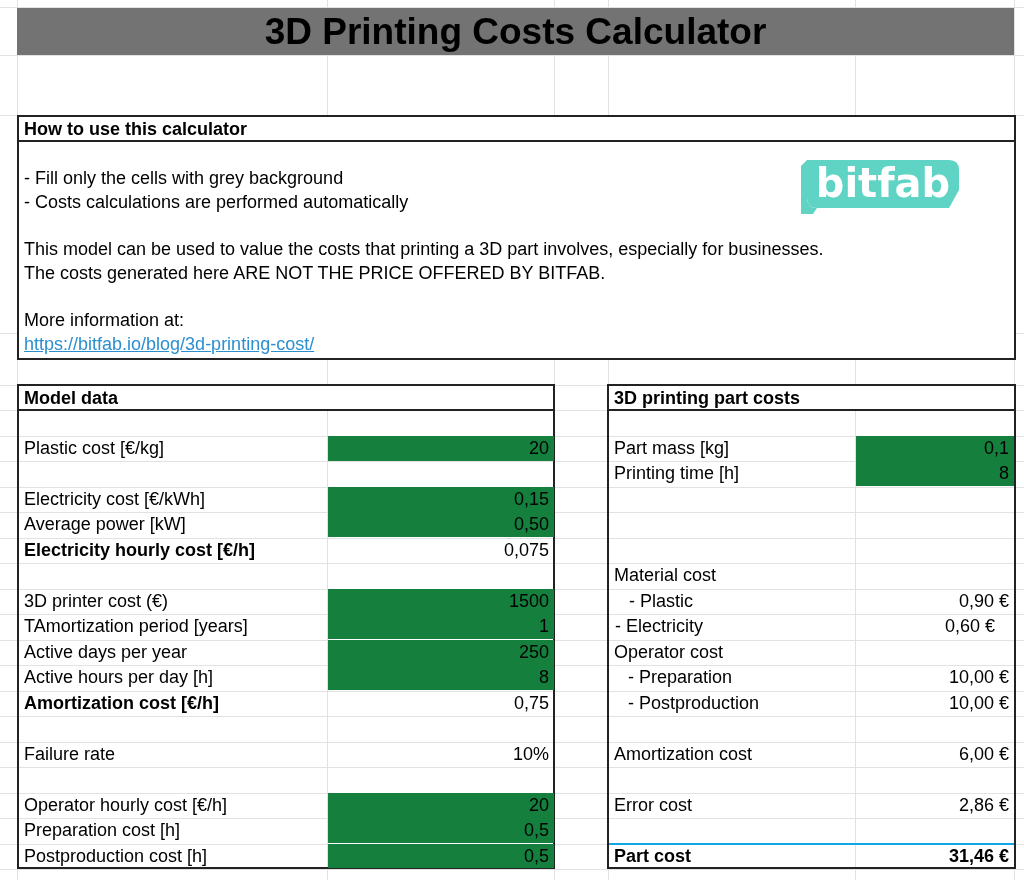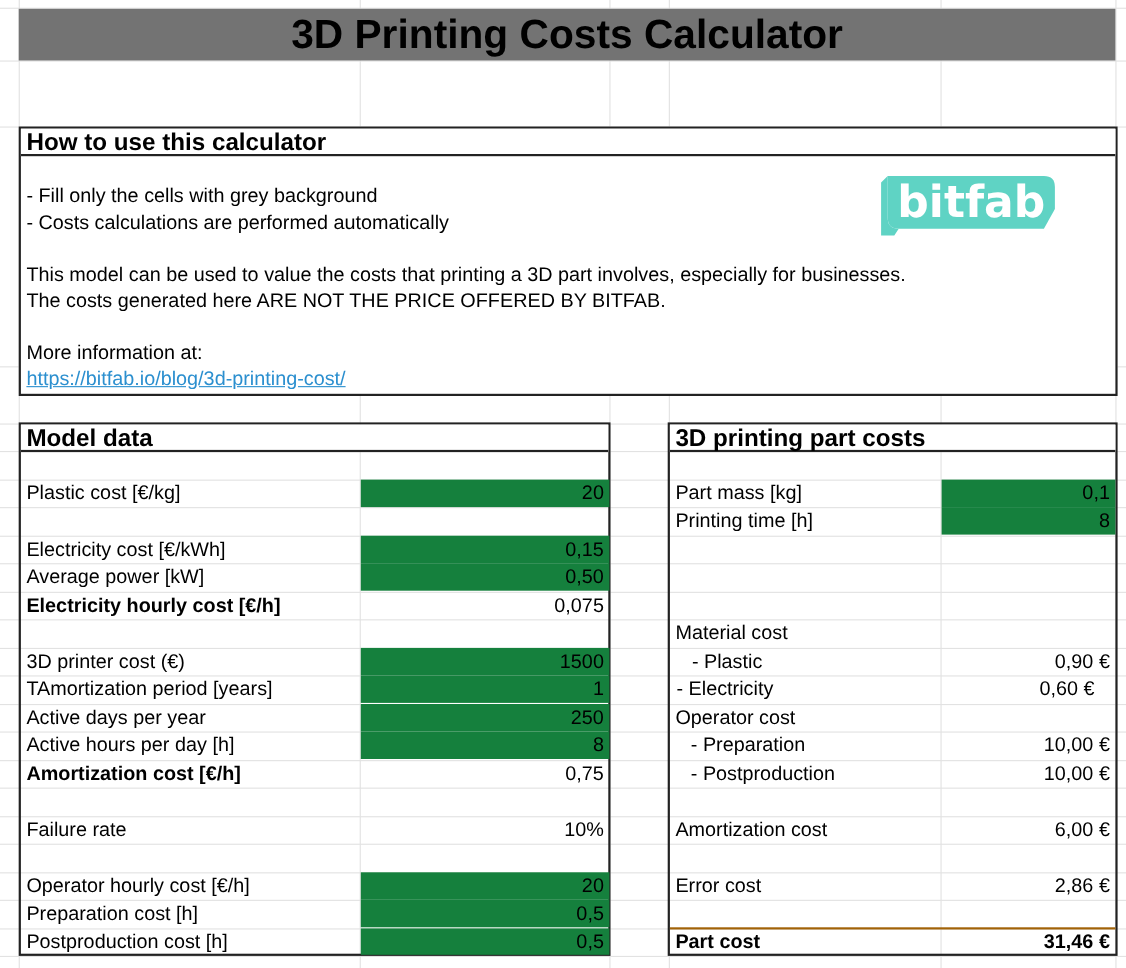--- a/index.html
+++ b/index.html
@@ -12,41 +12,41 @@
 
   .title {
     position: absolute; left: 17px; width: 997px; top: 8px; height: 47px;
     text-align: center; font-weight: bold; font-size: 37px; line-height: 47px;
     background: #737373;
   }
 
   .box { position: absolute; border: 2px solid #222; background: transparent; }
   .box-head {
     position: absolute; left: 0; right: 0; top: 0; height: 25px;
-    border-bottom: 2px solid #222; font-weight: bold; font-size: 22px;
+    border-bottom: 2px solid #222; font-weight: bold; font-size: 18px;
     line-height: 24px; padding-left: 5px; background: #fff;
   }
 
   .howto { left: 17px; top: 115px; width: 999px; height: 245px; background: #fff; }
   .howto .body { position: absolute; left: 5px; top: 50px; font-size: 18px; line-height: 23.5px; }
   .howto .body p { white-space: nowrap; }
   .howto .gap { height: 24px; }
   .howto a { color: #2b8fcf; text-decoration: underline; }
 
   .logo { position: absolute; left: 780px; top: 37px; width: 168px; height: 62px; }
 
   .row { position: absolute; height: 25px; font-size: 18px; line-height: 25px; }
   .cell-label { position: absolute; left: 0; padding-left: 5px; white-space: nowrap; text-align: center; }
   .cell-value { position: absolute; text-align: right; padding-right: 5px; white-space: nowrap; }
   .grey { background: #15803d; }
   .bold { font-weight: bold; }
   .indent { padding-left: 20px; }
   .indent2 { padding-left: 19px; }
 
-  .total-row { border-top: 2px solid #a16207; }
+  .total-row { border-top: 2px solid #0ea5e9; }
 </style>
 </head>
 <body>
 
 <div>
   <div class="vline" style="left:17px"></div>
   <div class="vline" style="left:327px"></div>
   <div class="vline" style="left:554px"></div>
   <div class="vline" style="left:608px"></div>
   <div class="vline" style="left:855px"></div>

